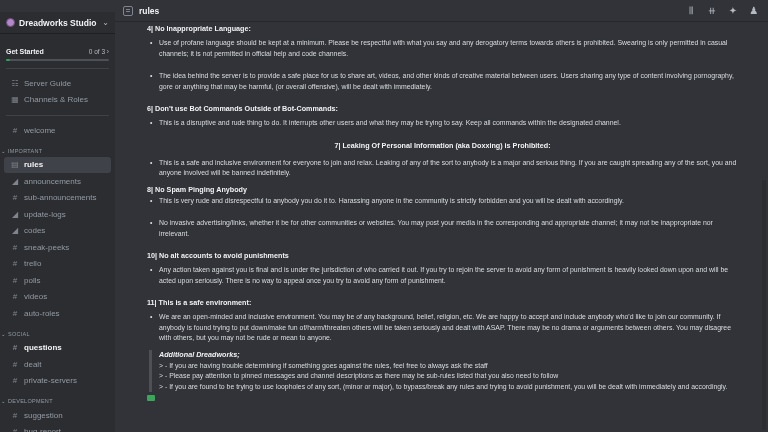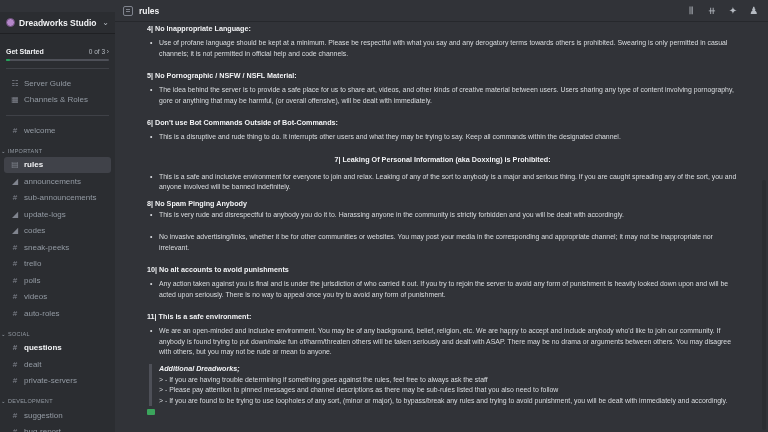--- a/index.html
+++ b/index.html
@@ -180,21 +180,20 @@
     <span>♟</span>
   </div>
 </div>
 
 <div class="content">
   <div class="rule">
     <div class="rule-title">4| No Inappropriate Language:</div>
     <div class="rule-body">Use of profane language should be kept at a minimum. Please be respectful with what you say and any derogatory terms towards others is prohibited. Swearing is only permitted in casual channels; it is not permitted in official help and code channels.</div>
   </div>
   <div class="rule">
-    <div class="rule-title">5| No Pornographic / NSFW / NSFL Material:</div>
     <div class="rule-body">The idea behind the server is to provide a safe place for us to share art, videos, and other kinds of creative material between users. Users sharing any type of content involving pornography, gore or anything that may be harmful, (or overall offensive), will be dealt with immediately.</div>
   </div>
   <div class="rule">
     <div class="rule-title">6| Don't use Bot Commands Outside of Bot-Commands:</div>
     <div class="rule-body">This is a disruptive and rude thing to do. It interrupts other users and what they may be trying to say. Keep all commands within the designated channel.</div>
   </div>
   <div class="rule" style="margin-bottom:6px;">
     <div class="rule-title" style="margin-bottom:8px;text-align:center;">7| Leaking Of Personal Information (aka Doxxing) is Prohibited:</div>
     <div class="rule-body">This is a safe and inclusive environment for everyone to join and relax. Leaking of any of the sort to anybody is a major and serious thing. If you are caught spreading any of the sort, you and anyone involved will be banned indefinitely.</div>
   </div>

